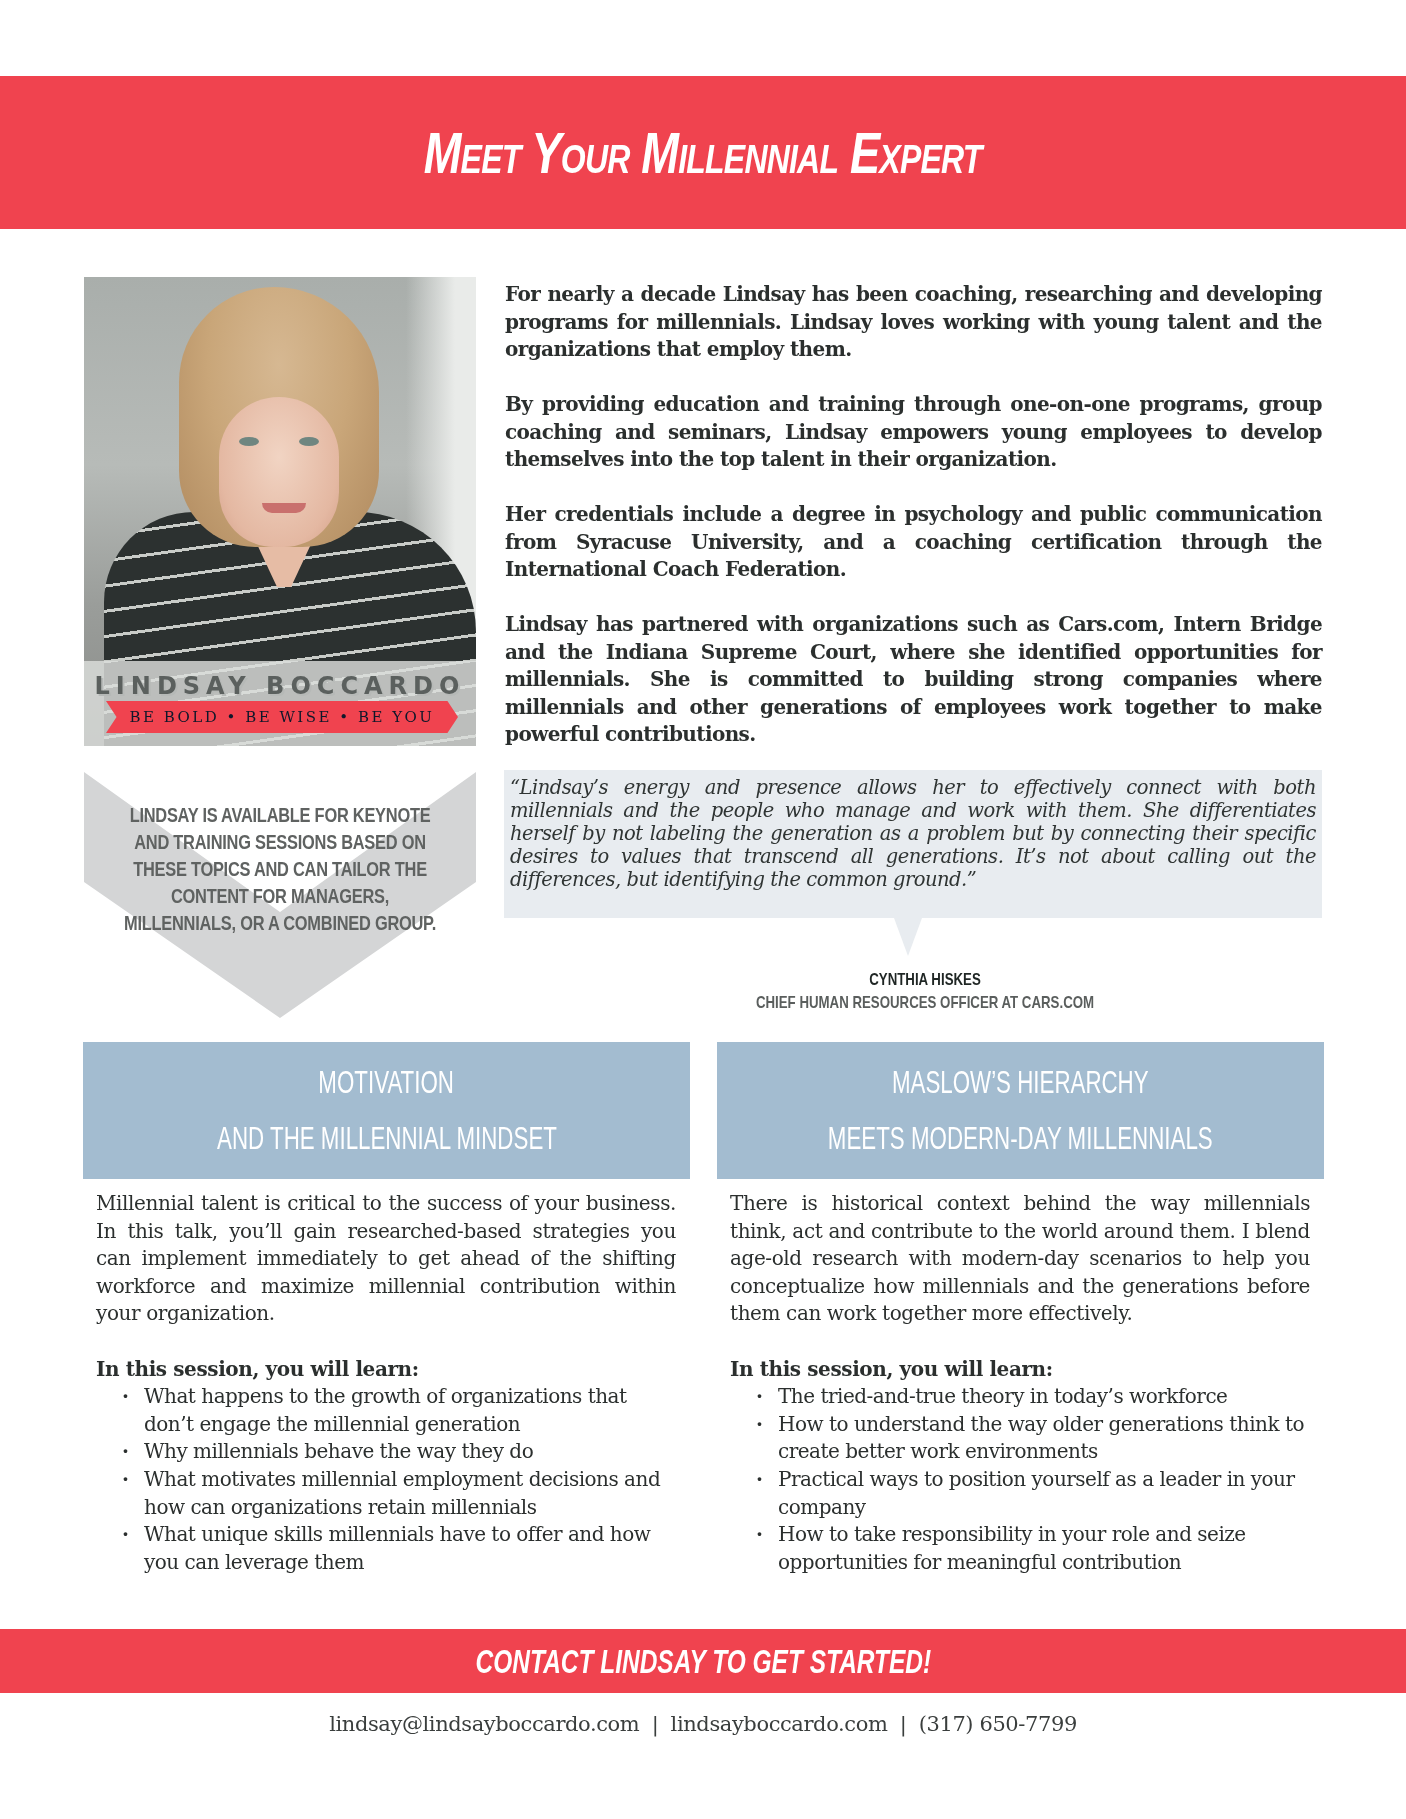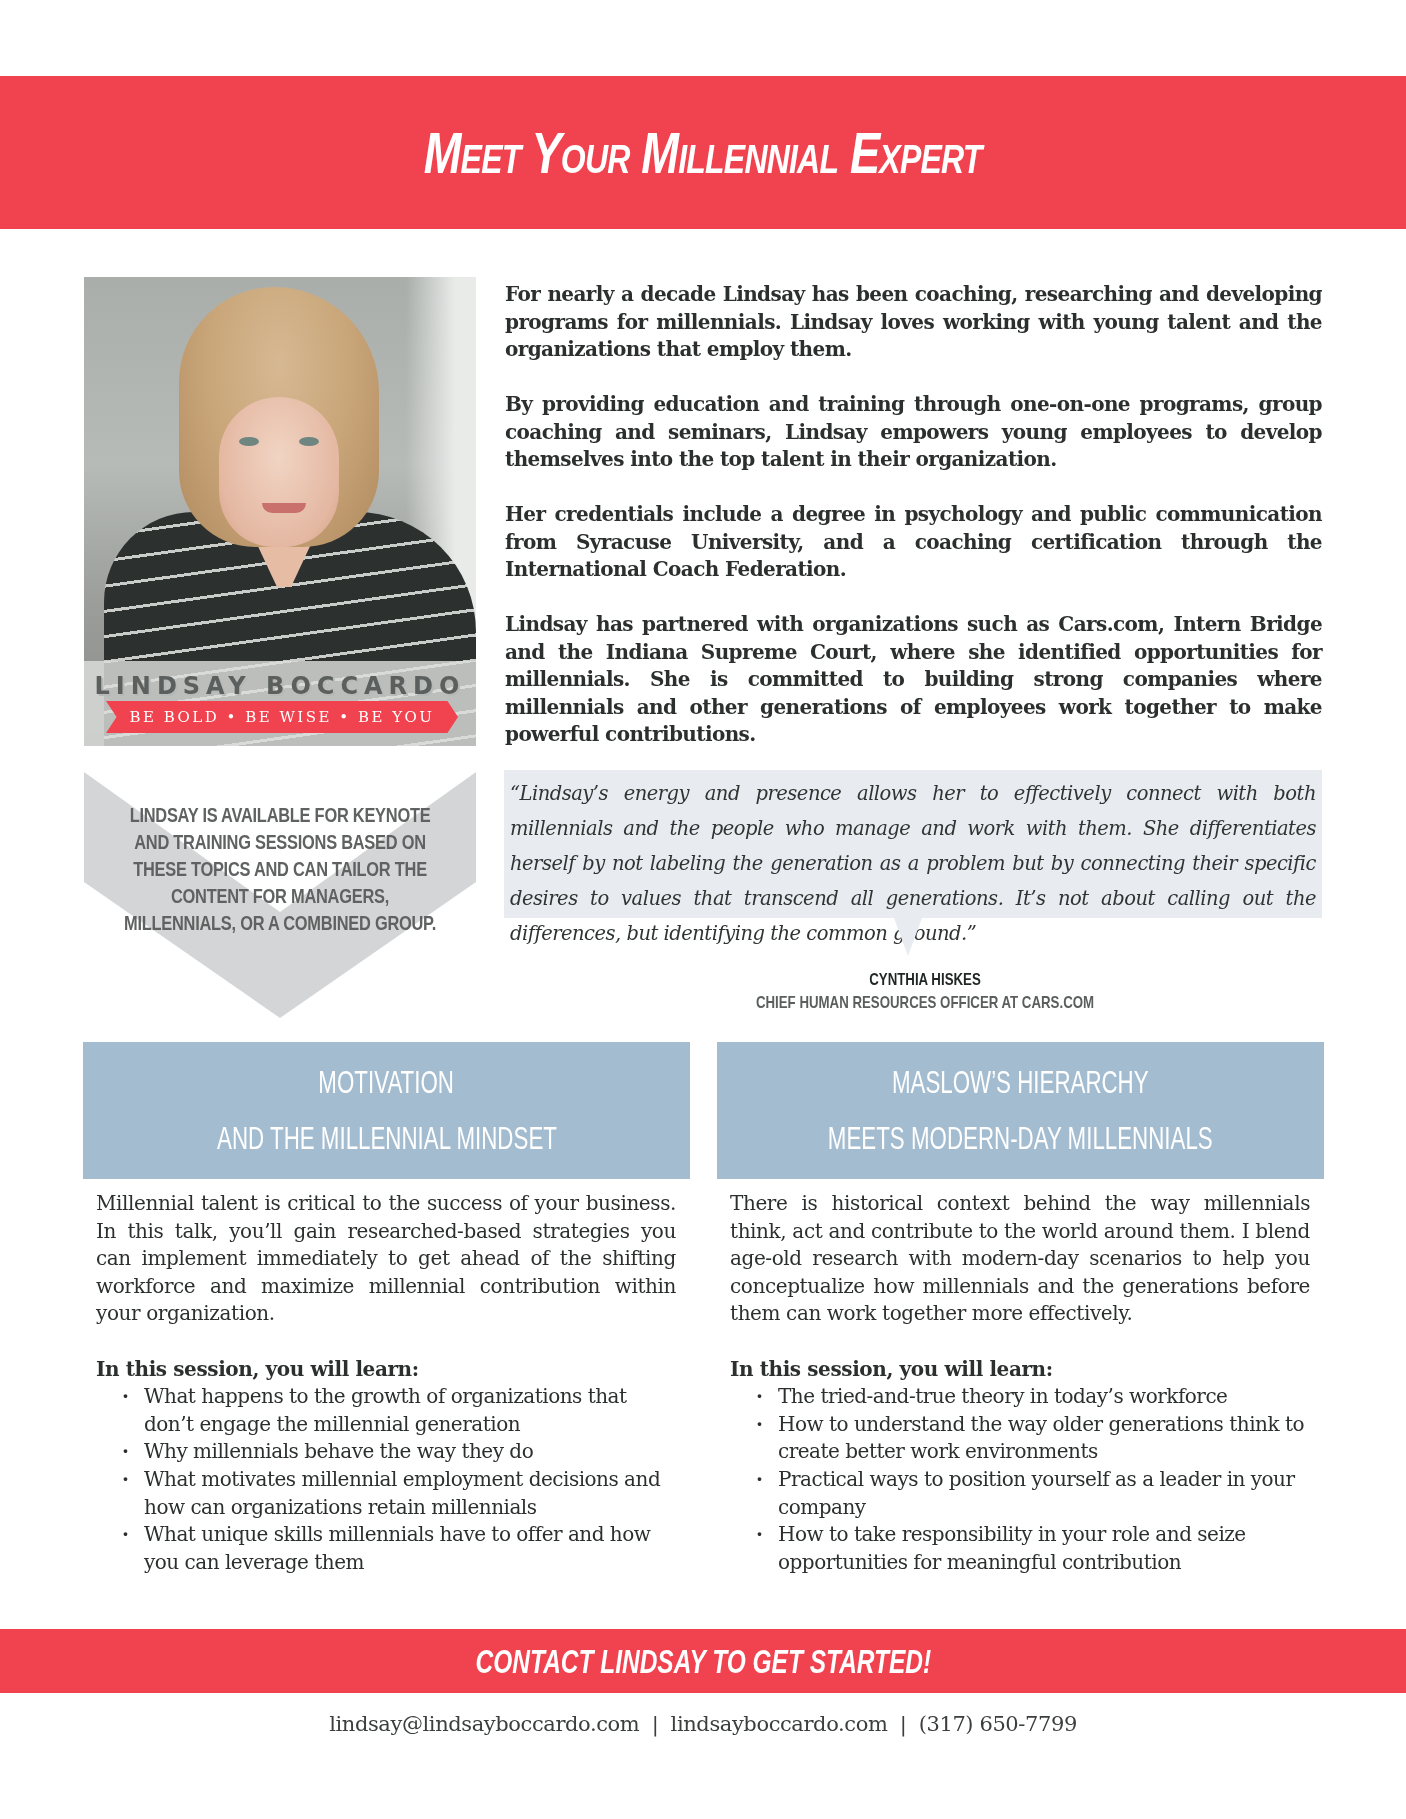--- a/index.html
+++ b/index.html
@@ -14,30 +14,30 @@
   .photo .hair { position: absolute; left: 95px; top: 10px; width: 200px; height: 260px; border-radius: 100px 110px 80px 80px; background: radial-gradient(ellipse at 50% 30%, #d6b892 0%, #c9a679 50%, #b08a5f 100%); }
   .photo .face { position: absolute; left: 135px; top: 120px; width: 120px; height: 150px; border-radius: 60px 60px 55px 55px; background: radial-gradient(ellipse at 50% 40%, #f1d4c3 0%, #e4b8a2 70%, #d39f88 100%); }
   .photo .eye { position: absolute; top: 160px; width: 20px; height: 9px; border-radius: 50%; background: #6f8680; }
   .photo .eye.l { left: 155px; } .photo .eye.r { left: 215px; }
   .photo .mouth { position: absolute; left: 178px; top: 226px; width: 44px; height: 10px; border-radius: 0 0 22px 22px; background: #c9706d; }
   .photo .shirt { position: absolute; left: 20px; top: 235px; width: 372px; height: 234px; border-radius: 90px 120px 0 0; background: repeating-linear-gradient(172deg, #2c3130 0px, #2c3130 22px, #c9ccc8 22px, #c9ccc8 25px); }
   .photo .neck { position: absolute; left: 165px; top: 250px; width: 70px; height: 60px; background: #e6bca5; clip-path: polygon(0 0, 100% 0, 60% 100%, 40% 100%); }
   .photo .name-band { position: absolute; left: 0; top: 384px; width: 392px; height: 85px; background: rgba(220,222,220,0.82); }
   .photo .name { position: absolute; left: 0; top: 395px; width: 392px; text-align: center; font-family: "DejaVu Sans", sans-serif; font-weight: bold; font-size: 24px; letter-spacing: 6px; color: #5b605e; text-shadow: 2px 2px 0 #b6b9b7; }
   .photo .ribbon { position: absolute; left: 22px; top: 424px; width: 352px; height: 32px; background: #f0434f; clip-path: polygon(0 0, 97% 0, 100% 50%, 97% 100%, 0 100%, 3% 50%); display: flex; align-items: center; justify-content: center; }
-  .photo .ribbon span { font-family: "DejaVu Serif", serif; color: #ffffff; font-size: 15px; letter-spacing: 2.5px; }
+  .photo .ribbon span { font-family: "DejaVu Serif", serif; color: #0f172a; font-size: 15px; letter-spacing: 2.5px; }
 
   .chevron { position: absolute; left: 84px; top: 772px; width: 392px; height: 246px; }
   .chevron-text { position: absolute; left: 80px; top: 802px; width: 400px; text-align: center; font-family: "Liberation Sans", sans-serif; font-weight: bold; color: #5f6261; font-size: 20px; line-height: 27px; transform: scaleX(0.82); transform-origin: center; text-transform: uppercase; letter-spacing: -0.3px; }
 
   .bio { position: absolute; left: 505px; top: 281px; width: 817px; font-family: "DejaVu Serif", serif; font-size: 20px; line-height: 27.5px; color: #2b2f2e; }
   .bio p { text-align: justify; margin-bottom: 27.5px; letter-spacing: -0.6px; transform-origin: left; font-weight: bold; }
 
   .quote-box { position: absolute; left: 504px; top: 770px; width: 818px; height: 148px; background: #e8ecf0; padding: 6px 6px 0 6px; }
-  .quote-box p { font-family: "DejaVu Serif", serif; font-style: italic; font-size: 19.5px; line-height: 35px; color: #2f3433; text-align: justify; letter-spacing: -0.5px; }
+  .quote-box p { font-family: "DejaVu Serif", serif; font-style: italic; font-size: 19.5px; line-height: 23px; color: #2f3433; text-align: justify; letter-spacing: -0.5px; }
   .quote-tail { position: absolute; left: 894px; top: 918px; width: 0; height: 0; border-left: 14px solid transparent; border-right: 14px solid transparent; border-top: 38px solid #e8ecf0; }
 
   .attribution { position: absolute; left: 700px; top: 970px; width: 450px; text-align: center; font-family: "Liberation Sans", sans-serif; font-weight: bold; text-transform: uppercase; }
   .attr-name { font-size: 17px; color: #1f2624; transform: scaleX(0.78); }
   .attr-role { font-size: 17px; color: #5a5e5d; margin-top: 3px; transform: scaleX(0.78); }
 
   .topic-head { position: absolute; top: 1042px; height: 137px; background: #a3bcd0; display: flex; flex-direction: column; align-items: center; justify-content: center; color: #fff; font-family: "Liberation Sans", sans-serif; font-weight: normal; text-transform: uppercase; }
   .topic-head.left { left: 83px; width: 607px; }
   .topic-head.right { left: 717px; width: 607px; }
   .topic-head div { font-size: 31px; line-height: 56px; transform: scaleX(0.72); white-space: nowrap; }

